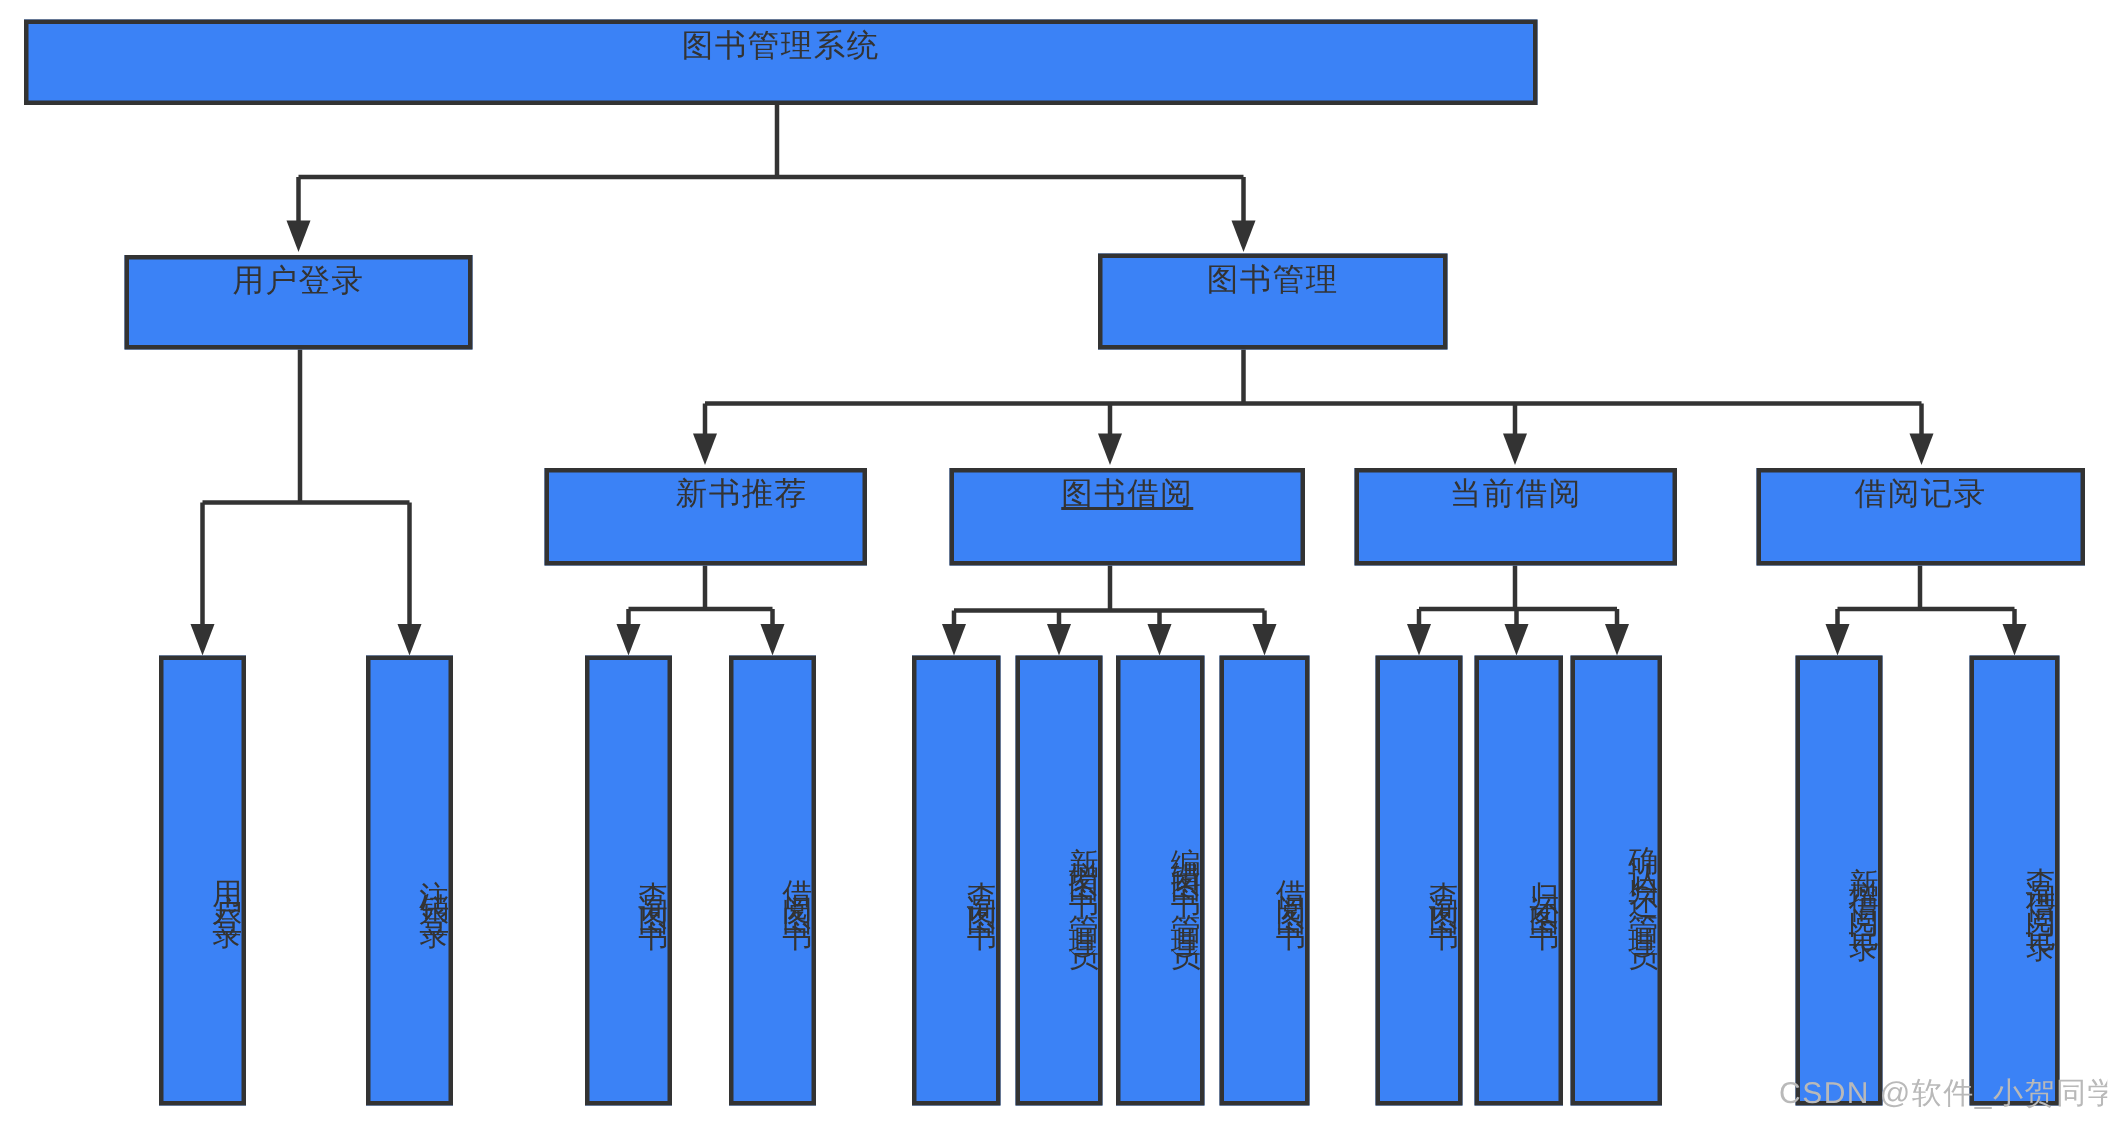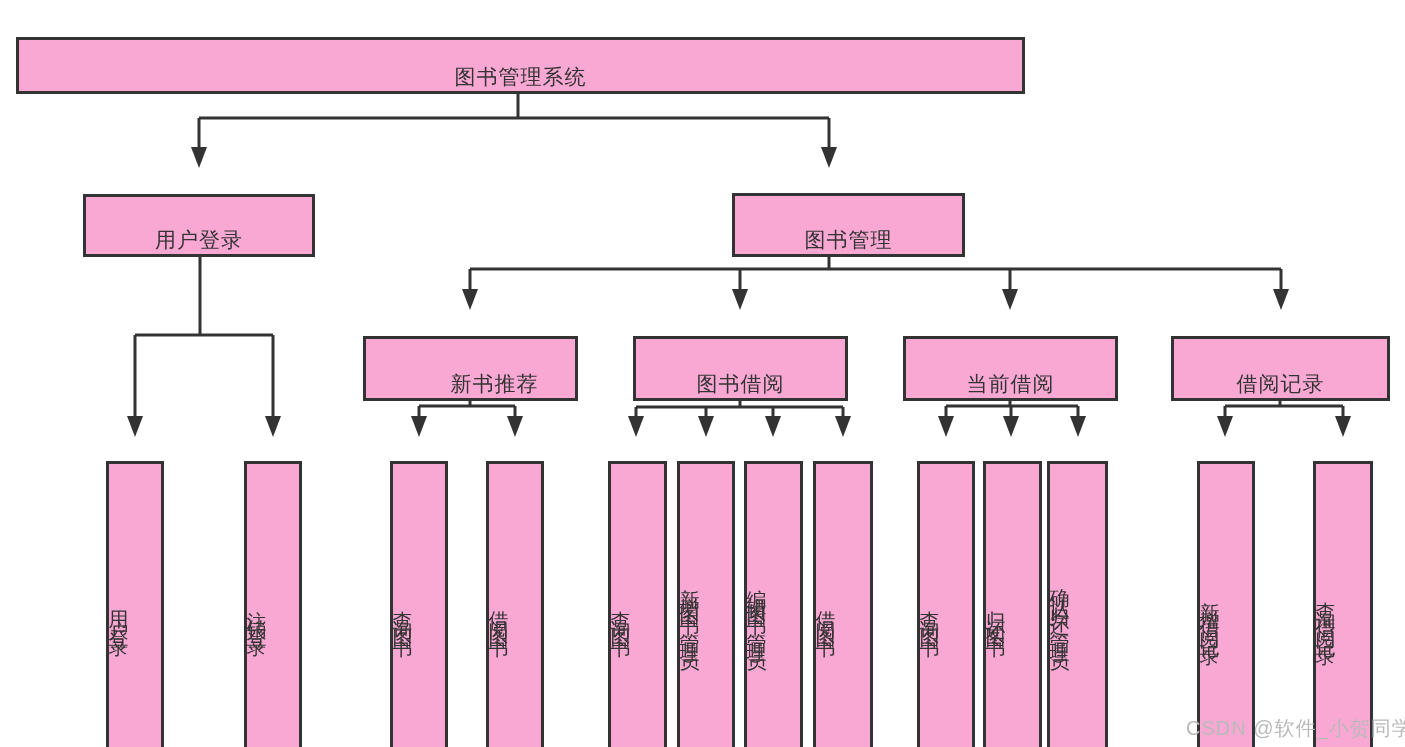--- a/index.html
+++ b/index.html
@@ -9,29 +9,28 @@
     height:747px;
     background:#ffffff;
     font-family:"Liberation Sans","DejaVu Sans",sans-serif;
     overflow:hidden;
   }
   .connectors{position:absolute;left:0;top:0;width:1405px;height:747px;}
   .box{
     position:absolute;
     box-sizing:border-box;
     border:3px solid #333333;
-    background:#f9a8d4;
+    background:#3b82f6;
     display:flex;
-    align-items:flex-end;
+    align-items:flex-start;
     justify-content:center;
     color:#333333;
     font-size:21px;
     letter-spacing:1px;
     text-align:center;
-    margin-top:24px;
   }
   .leaf{
     top:437px;
     height:300px;
     writing-mode:vertical-rl;
     font-size:20px;
     letter-spacing:9px;
     line-height:1;
     padding-top:4px;
   }
@@ -124,21 +123,21 @@
   <div class="box" style="left:83px;top:170px;width:232px;height:63px;">
     <span>用户登录</span>
   </div>
   <div class="box" style="left:732px;top:169px;width:233px;height:64px;">
     <span>图书管理</span>
   </div>
 
   <div class="box" style="left:363px;top:312px;width:215px;height:65px;padding-left:48px;">
     <span>新书推荐</span>
   </div>
-  <div class="box" style="left:633px;top:312px;width:215px;height:65px;">
+  <div class="box" style="left:633px;top:312px;width:237px;height:65px;text-decoration:underline;">
     <span>图书借阅</span>
   </div>
   <div class="box" style="left:1171px;top:312px;width:219px;height:65px;">
     <span>借阅记录</span>
   </div>
   <div class="box" style="left:903px;top:312px;width:215px;height:65px;">
     <span>当前借阅</span>
   </div>
 
   <div class="box leaf" style="left:106px;width:58px;">

